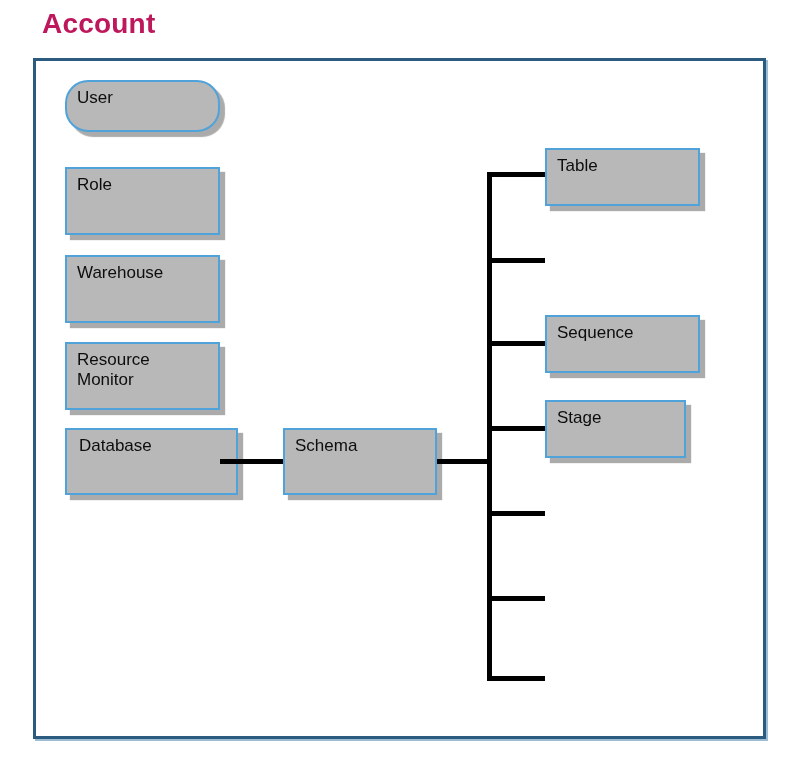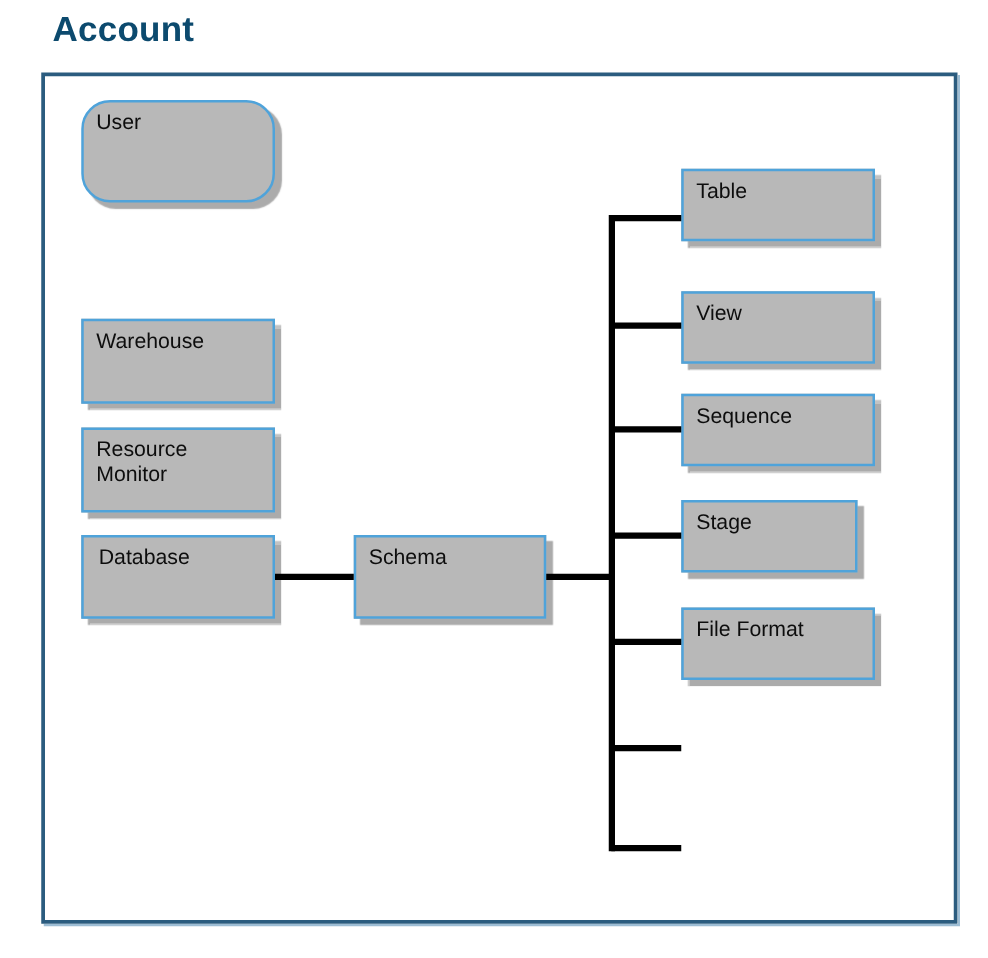--- a/index.html
+++ b/index.html
@@ -14,21 +14,21 @@
     height: 766px;
     background: #ffffff;
     overflow: hidden;
   }
   .diagram-title {
     position: absolute;
     left: 42px;
     top: 8px;
     font-size: 28px;
     font-weight: bold;
-    color: #0c4a6e;
+    color: #be185d;
     letter-spacing: 0.2px;
   }
   .account-boundary {
     position: absolute;
     left: 33px;
     top: 58px;
     width: 733px;
     height: 681px;
     box-sizing: border-box;
     border: 3px solid #2b5c7f;
@@ -44,29 +44,29 @@
     padding: 6px 8px 0 10px;
     font-size: 17px;
     line-height: 1.18;
     color: #0d0d0d;
   }
   .node .label {
     display: block;
     max-width: 122px;
   }
   
-  .n-user             { left: 65px;  top: 80px;  width: 155px; height: 82px; border-radius: 23px; }
+  .n-user             { left: 65px;  top: 80px;  width: 155px; height: 52px; border-radius: 23px; }
   .n-role             { left: 65px;  top: 167px; width: 155px; height: 68px; }
   .n-warehouse        { left: 65px;  top: 255px; width: 155px; height: 68px; }
   .n-resource-monitor { left: 65px;  top: 342px; width: 155px; height: 68px; }
-  .n-database         { left: 65px;  top: 428px; width: 155px; height: 67px; padding-left: 12px; }
+  .n-database         { left: 65px;  top: 428px; width: 173px; height: 67px; padding-left: 12px; }
   
   .n-schema           { left: 283px; top: 428px; width: 154px; height: 67px; }
   
-  .n-table            { left: 545px; top: 135px; width: 155px; height: 58px; }
+  .n-table            { left: 545px; top: 148px; width: 155px; height: 58px; }
   .n-view             { left: 545px; top: 233px; width: 155px; height: 58px; }
   .n-sequence         { left: 545px; top: 315px; width: 155px; height: 58px; }
   .n-stage            { left: 545px; top: 400px; width: 141px; height: 58px; }
   .n-file-format      { left: 545px; top: 486px; width: 155px; height: 58px; }
   .n-pipe             { left: 545px; top: 572px; width: 155px; height: 58px; }
   .n-udf              { left: 545px; top: 651px; width: 155px; height: 58px; }
 
   .connector {
     position: absolute;
     background: #000000;
@@ -88,48 +88,45 @@
 
 <div id="page">
 
   <div class="diagram-title">Account</div>
 
   <div class="account-boundary"></div>
 
   <div class="node n-user">
     <span class="label">User</span>
   </div>
+  <div class="node n-role">
+    <span class="label">Role</span>
+  </div>
   <div class="node n-warehouse">
     <span class="label">Warehouse</span>
   </div>
   <div class="node n-resource-monitor">
     <span class="label">Resource Monitor</span>
   </div>
   <div class="node n-database">
     <span class="label">Database</span>
   </div>
 
   <div class="node n-schema">
     <span class="label">Schema</span>
   </div>
 
   <div class="node n-table">
     <span class="label">Table</span>
   </div>
-  <div class="node n-view">
-    <span class="label">View</span>
-  </div>
   <div class="node n-sequence">
     <span class="label">Sequence</span>
   </div>
   <div class="node n-stage">
     <span class="label">Stage</span>
-  </div>
-  <div class="node n-file-format">
-    <span class="label">File Format</span>
   </div>
 
   <div class="connector c-db-schema"></div>
   <div class="connector c-schema-trunk"></div>
   <div class="connector c-trunk"></div>
   <div class="connector c-branch c-b-table"></div>
   <div class="connector c-branch c-b-view"></div>
   <div class="connector c-branch c-b-sequence"></div>
   <div class="connector c-branch c-b-stage"></div>
   <div class="connector c-branch c-b-file-format"></div>

